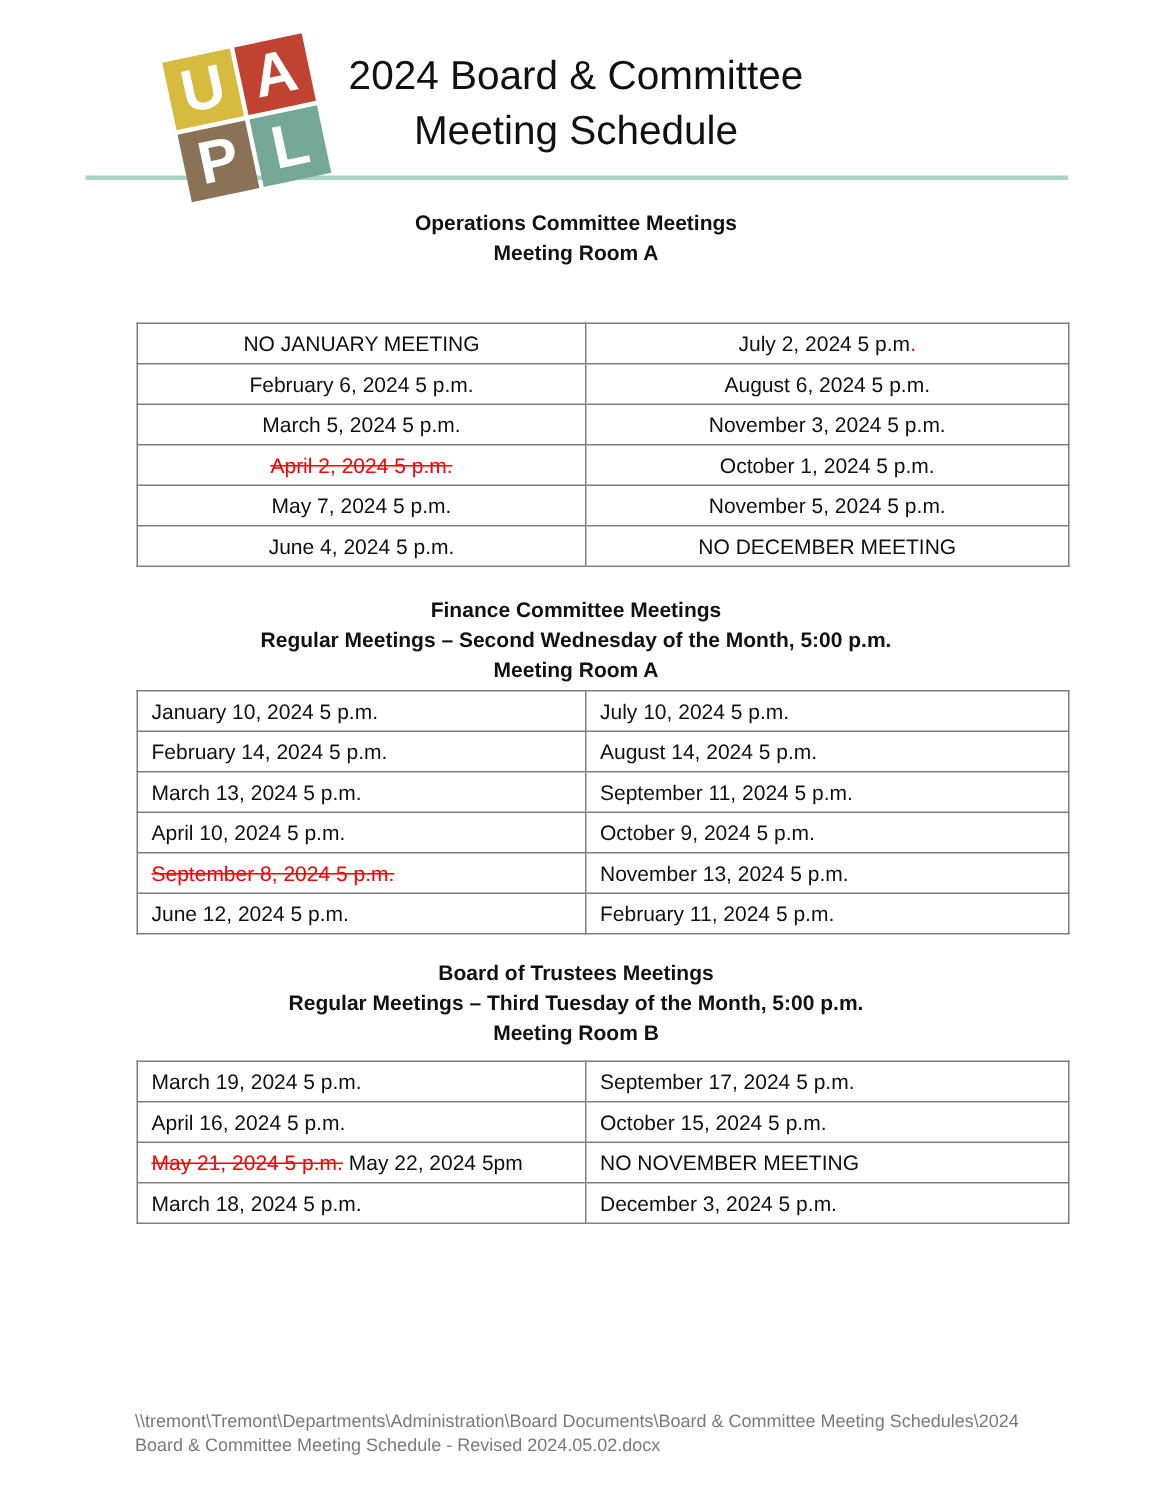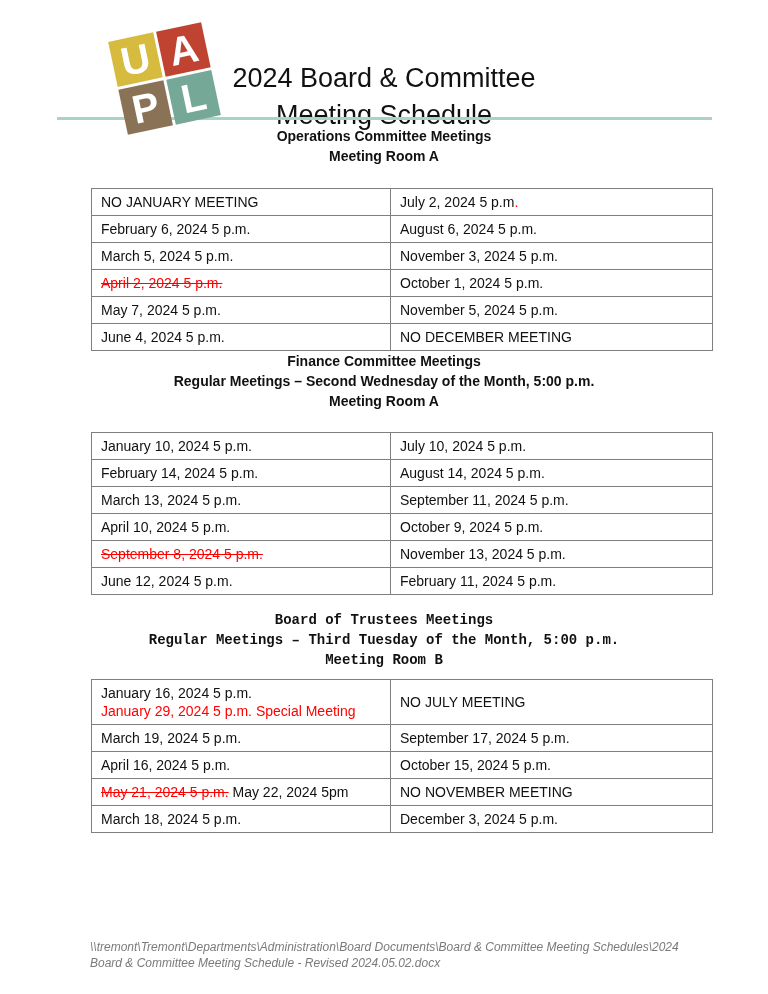--- a/index.html
+++ b/index.html
@@ -50,39 +50,39 @@
     display: flex;
     align-items: center;
     justify-content: center;
     color: #ffffff;
     font-weight: 700;
     font-size: 40px;
     line-height: 1;
   }
   .title {
     text-align: center;
-    padding-top: 60px;
+    padding-top: 32px;
     font-size: 27px;
     line-height: 37px;
     color: var(--ink);
   }
 
   
   .section-heading {
     text-align: center;
     font-weight: 700;
     font-size: 14px;
     line-height: 20px;
     color: var(--ink);
   }
-  #sec-operations .section-heading { margin-top: 4px; }
-  #sec-operations .schedule-table  { margin-top: 22px; }
-  #sec-finance   .section-heading  { }
-  #sec-finance   .schedule-table   { margin-top: 21px; }
-  #sec-trustees  .section-heading  { margin-top: 15px; font-family: Liberation Mono, monospace; }
+  #sec-operations .section-heading { margin-top: 16px; }
+  #sec-operations .schedule-table  { margin-top: 37px; text-align: center; }
+  #sec-finance   .section-heading  { margin-top: 18px; }
+  #sec-finance   .schedule-table   { margin-top: 4px; }
+  #sec-trustees  .section-heading  { margin-top: 15px; }
   #sec-trustees  .schedule-table   { margin-top: 9px; }
 
   .schedule-table {
     border-collapse: collapse;
     table-layout: fixed;
     width: 621px;
     margin-left: 91px;
   }
   .schedule-table col.c1 { width: 299px; }
   .schedule-table col.c2 { width: 322px; }
@@ -102,21 +102,20 @@
 
   
   .footer {
     position: absolute;
     left: 90px;
     top: 939px;
     width: 630px;
     font-size: 12px;
     line-height: 16px;
     color: var(--footer-gray);
-    font-style: italic;
   }
 </style>
 </head>
 <body>
 
 <div class="page">
 
   <div class="header">
     <div class="divider"></div>
     <div class="logo">
@@ -224,24 +223,20 @@
       <div>Regular Meetings – Third Tuesday of the Month, 5:00 p.m.</div>
       <div>Meeting Room B</div>
     </div>
     <table class="schedule-table">
       <colgroup>
           <col class="c1">
           <col class="c2">
         </colgroup>
       <tbody>
           <tr>
-            <td><span class="seg-normal">January 16, 2024 5 p.m.</span><br><span class="seg-red">January 29, 2024 5 p.m. Special Meeting</span></td>
-            <td><span class="seg-normal">NO JULY MEETING</span></td>
-          </tr>
-          <tr>
             <td><span class="seg-normal">March 19, 2024 5 p.m.</span></td>
             <td><span class="seg-normal">September 17, 2024 5 p.m.</span></td>
           </tr>
           <tr>
             <td><span class="seg-normal">April 16, 2024 5 p.m.</span></td>
             <td><span class="seg-normal">October 15, 2024 5 p.m.</span></td>
           </tr>
           <tr>
             <td><span class="seg-red-strike">May 21, 2024 5 p.m.</span><span class="seg-normal"> May 22, 2024 5pm</span></td>
             <td><span class="seg-normal">NO NOVEMBER MEETING</span></td>

